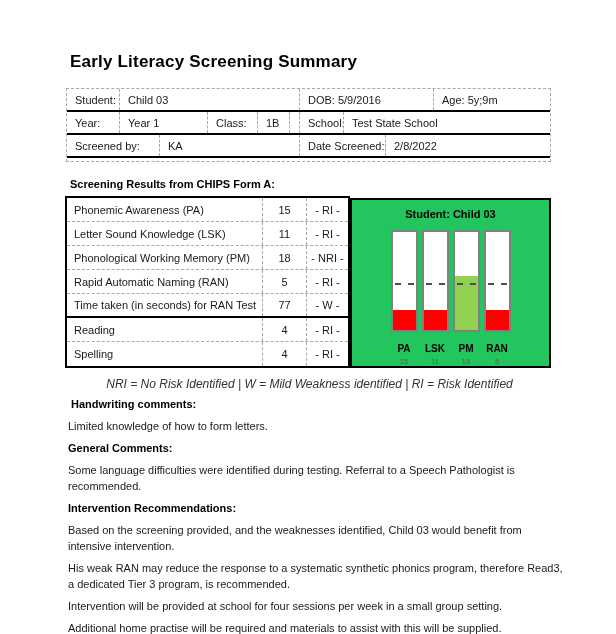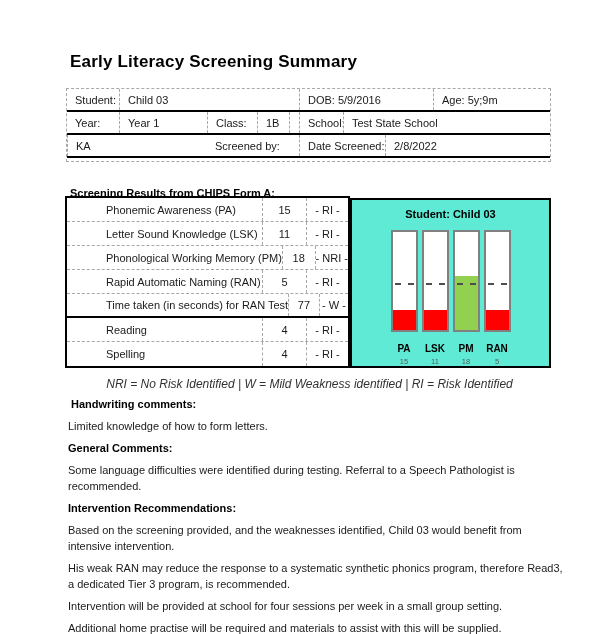--- a/index.html
+++ b/index.html
@@ -34,38 +34,38 @@
   .ht-t3col { width:36px; border-left:1px dashed #a8a8a8; display:flex; flex-direction:column; }
   .t3-top {
     flex:2; border-bottom:1px dashed #a8a8a8;
     display:flex; align-items:center; justify-content:center;
     font-size:15px; font-weight:bold; color:#000;
   }
   .t3-bottom { flex:1; }
 
   
   .results-heading {
-    position:absolute; left:70px; top:187px;
+    position:absolute; left:70px; top:178px;
     font-size:11px; font-weight:bold; color:#000;
   }
   .results-table {
     position:absolute; left:65px; top:196px; width:285px;
     border:2px solid #000; background:#fff;
   }
   .rt-row { display:flex; height:24px; font-size:11px; border-bottom:1px dashed #a8a8a8; }
   .rt-row.solid-sep { border-bottom:2px solid #000; }
   .rt-row:last-child { border-bottom:none; }
-  .rt-name { flex:1; display:flex; align-items:center; white-space:nowrap;margin-left:39px; }
+  .rt-name { flex:1; display:flex; align-items:center; padding-left:7px; white-space:nowrap; }
   .rt-score { width:44px; border-left:1px dashed #a8a8a8; display:flex; align-items:center; justify-content:center; }
   .rt-rating { width:42px; border-left:1px dashed #a8a8a8; display:flex; align-items:center; justify-content:center; white-space:nowrap; }
 
   
   .chart {
     position:absolute; left:350px; top:198px; width:201px; height:170px;
-    border:2px solid #000; background:#5eead4;
+    border:2px solid #000; background:#22c55e;
   }
   .chart-title { margin-top:8px; text-align:center; font-size:11px; font-weight:bold; color:#000; }
   .bars { position:absolute; left:0; top:30px; width:100%; display:flex; justify-content:center; gap:4px; }
   .bar-col { width:27px; display:flex; flex-direction:column; align-items:center; }
   .bar { width:27px; height:102px; position:relative; border:2px solid #808080; background:#fff; }
   .bar-fill { position:absolute; left:0; right:0; bottom:0; }
   .bar-thresh { position:absolute; left:2px; right:2px; border-top:2px dashed #4d4d4d; }
   .bar-label { margin-top:11px; font-size:10px; font-weight:bold; color:#000; }
   .bar-value { margin-top:3px; font-size:7.5px; color:#595959; }
 
@@ -98,22 +98,22 @@
       <div class="ht-row sep">
         <div class="cell w52">Year:</div>
         <div class="cell dl w88">Year 1</div>
         <div class="cell dl w50">Class:</div>
         <div class="cell dl w32">1B</div>
         <div class="cell dl w10"></div>
         <div class="cell dl w44">School:</div>
         <div class="cell dl grow">Test State School</div>
       </div>
       <div class="ht-row">
+        <div class="cell w92">Screened by:</div>
         <div class="cell dl w140">KA</div>
-        <div class="cell w92">Screened by:</div>
         <div class="cell dl w86">Date Screened:</div>
         <div class="cell dl grow">2/8/2022</div>
       </div>
     </div>
   </div>
 </div>
 
 <div class="results-heading">Screening Results from CHIPS Form A:</div>
 
 <div class="results-table">

